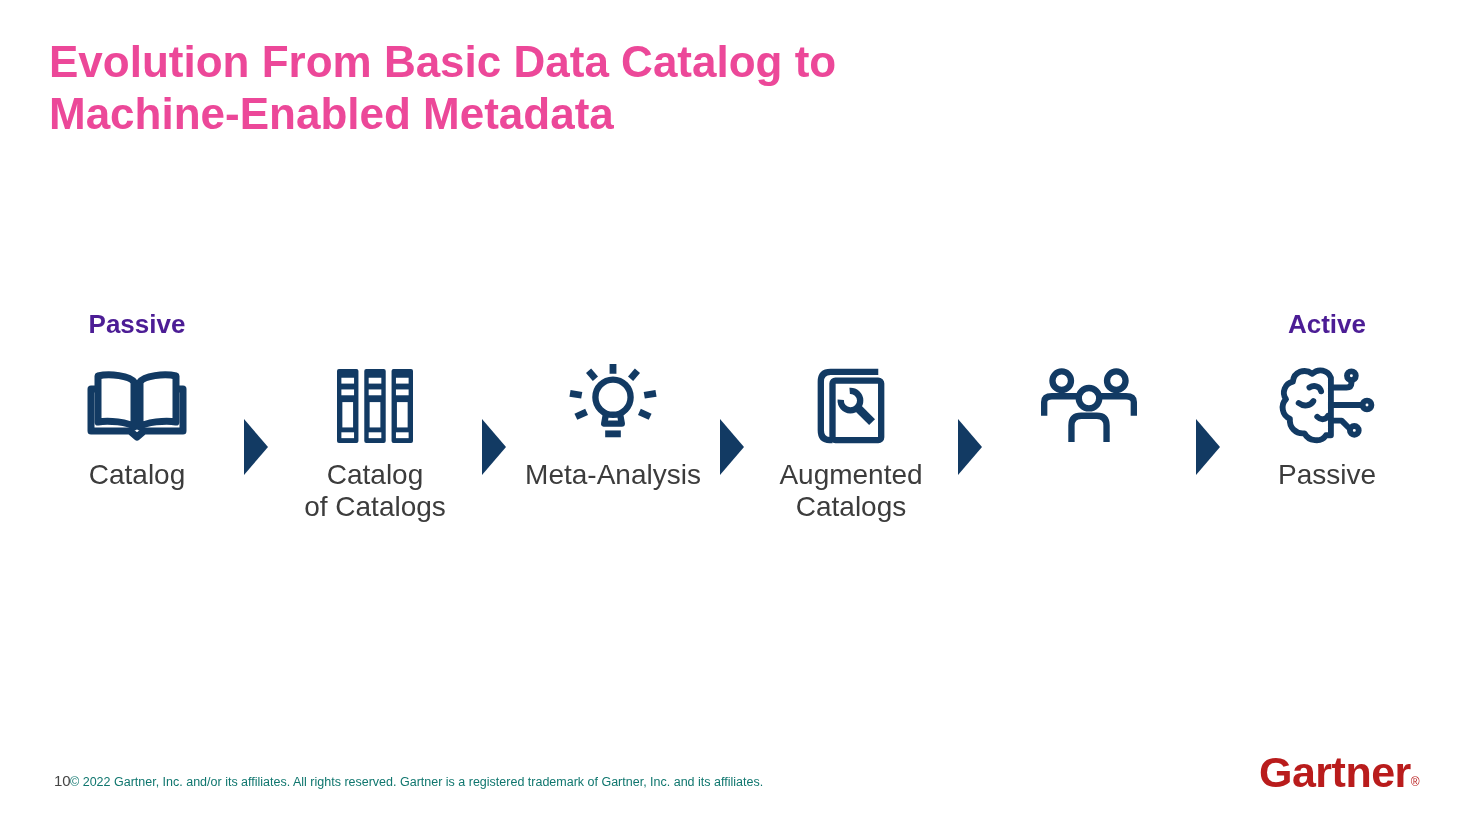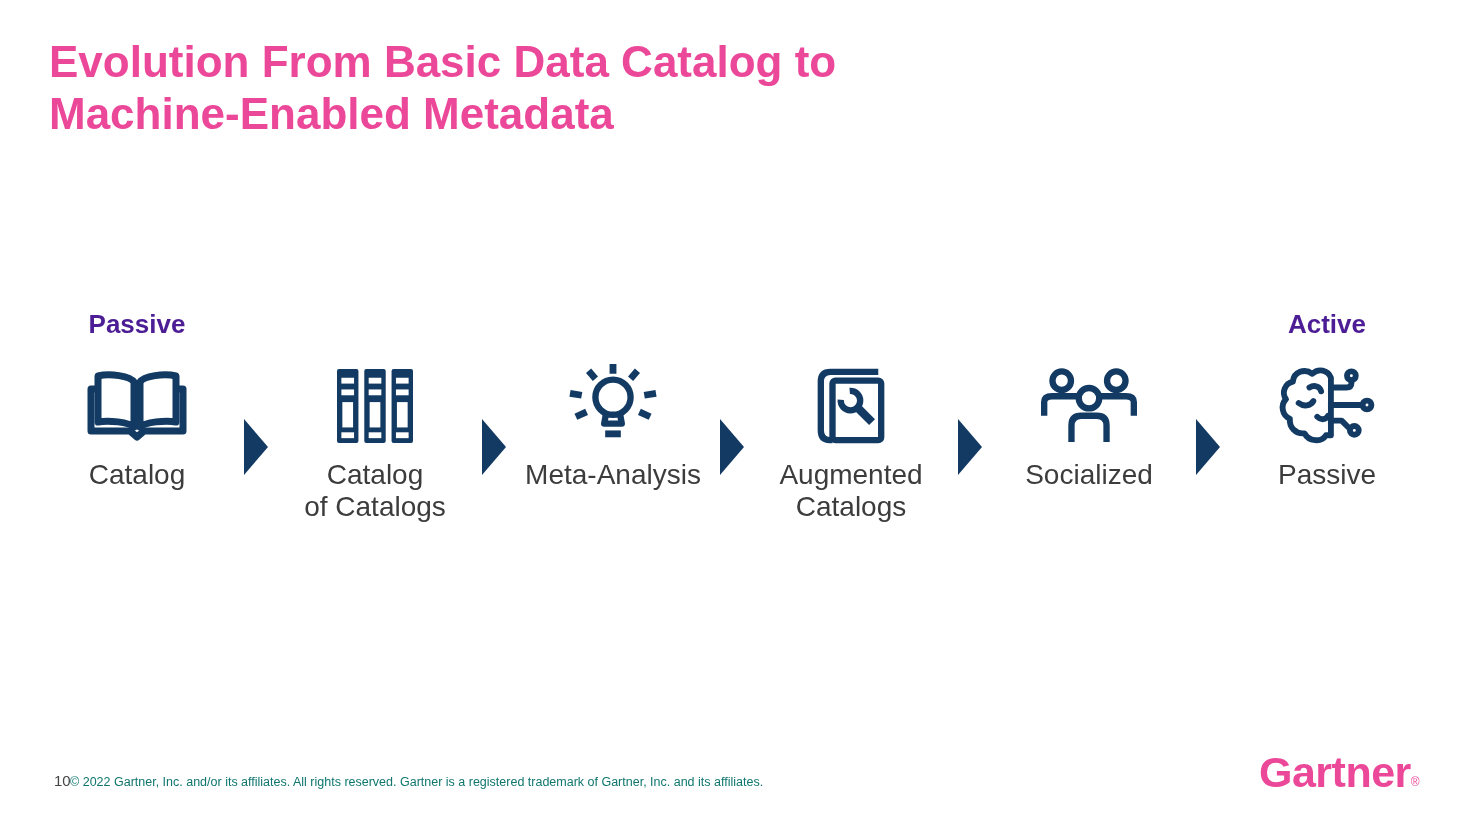--- a/index.html
+++ b/index.html
@@ -72,21 +72,21 @@
     position: absolute;
     left: 70px; top: 775px;
     font-size: 12.5px;
     color: #0f766e;
   }
   .logo {
     position: absolute;
     left: 1259px; top: 748px;
     font-size: 43px;
     font-weight: bold;
-    color: #ec4899;
+    color: #b91c1c;
     letter-spacing: -0.5px;
   }
   .logo .rmark {
     font-size: 12px;
     font-weight: normal;
     vertical-align: 1px;
   }
   svg { display: block; }
 </style>
 </head>
@@ -199,23 +199,20 @@
       <span>
         <svg width="98" height="76" viewBox="0 0 100 78" fill="none" stroke="#123a63" stroke-width="6.5" stroke-linejoin="round">
           <circle cx="22" cy="13" r="9.5"></circle>
           <circle cx="78" cy="13" r="9.5"></circle>
           <path d="M4 49 V35 Q4 29 12 29 H88 Q96 29 96 35 V49"></path>
           <circle cx="50" cy="31" r="10.5" fill="#ffffff"></circle>
           <path d="M32 76 V59 Q32 49 42 49 H58 Q68 49 68 59 V76"></path>
         </svg>
       </span>
     </div>
-    <div class="caption">
-      <span>Socialized</span>
-    </div>
   </div>
 
   <div class="stage">
     <div class="toplabel">Active</div>
     <div class="iconbox">
       <span>
         <svg width="100" height="80" viewBox="0 0 102 82" fill="none" stroke="#123a63" stroke-width="6" stroke-linejoin="round" stroke-linecap="round">
           <path d="M55 12 C52 4 42 2 36 8 C28 2 17 6 16 16 C8 18 4 27 9 34 C3 40 5 51 13 54 C12 63 19 70 28 69 C32 77 45 79 50 71 L55 71 V12 Z"></path>
           <path d="M33 22 C38 19 44 21 45 26"></path>
           <path d="M22 38 C27 42 34 41 37 36"></path>

